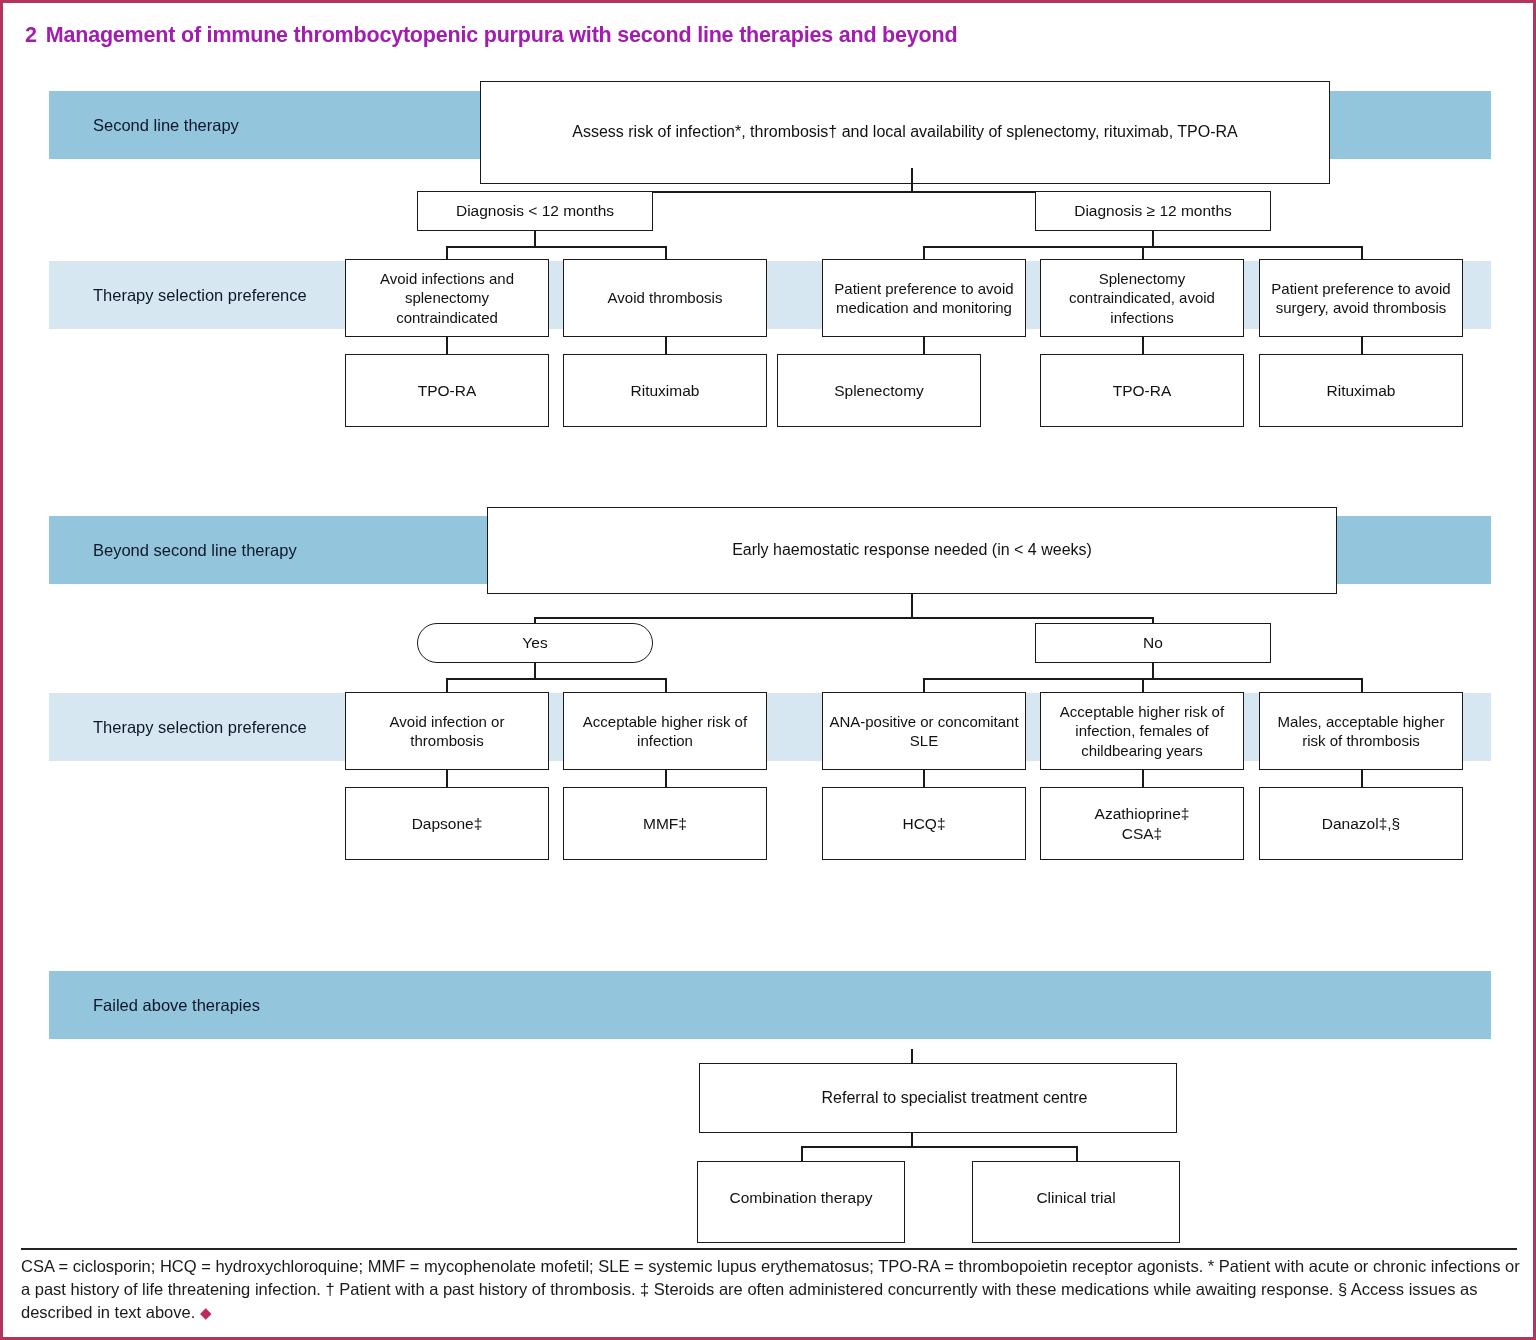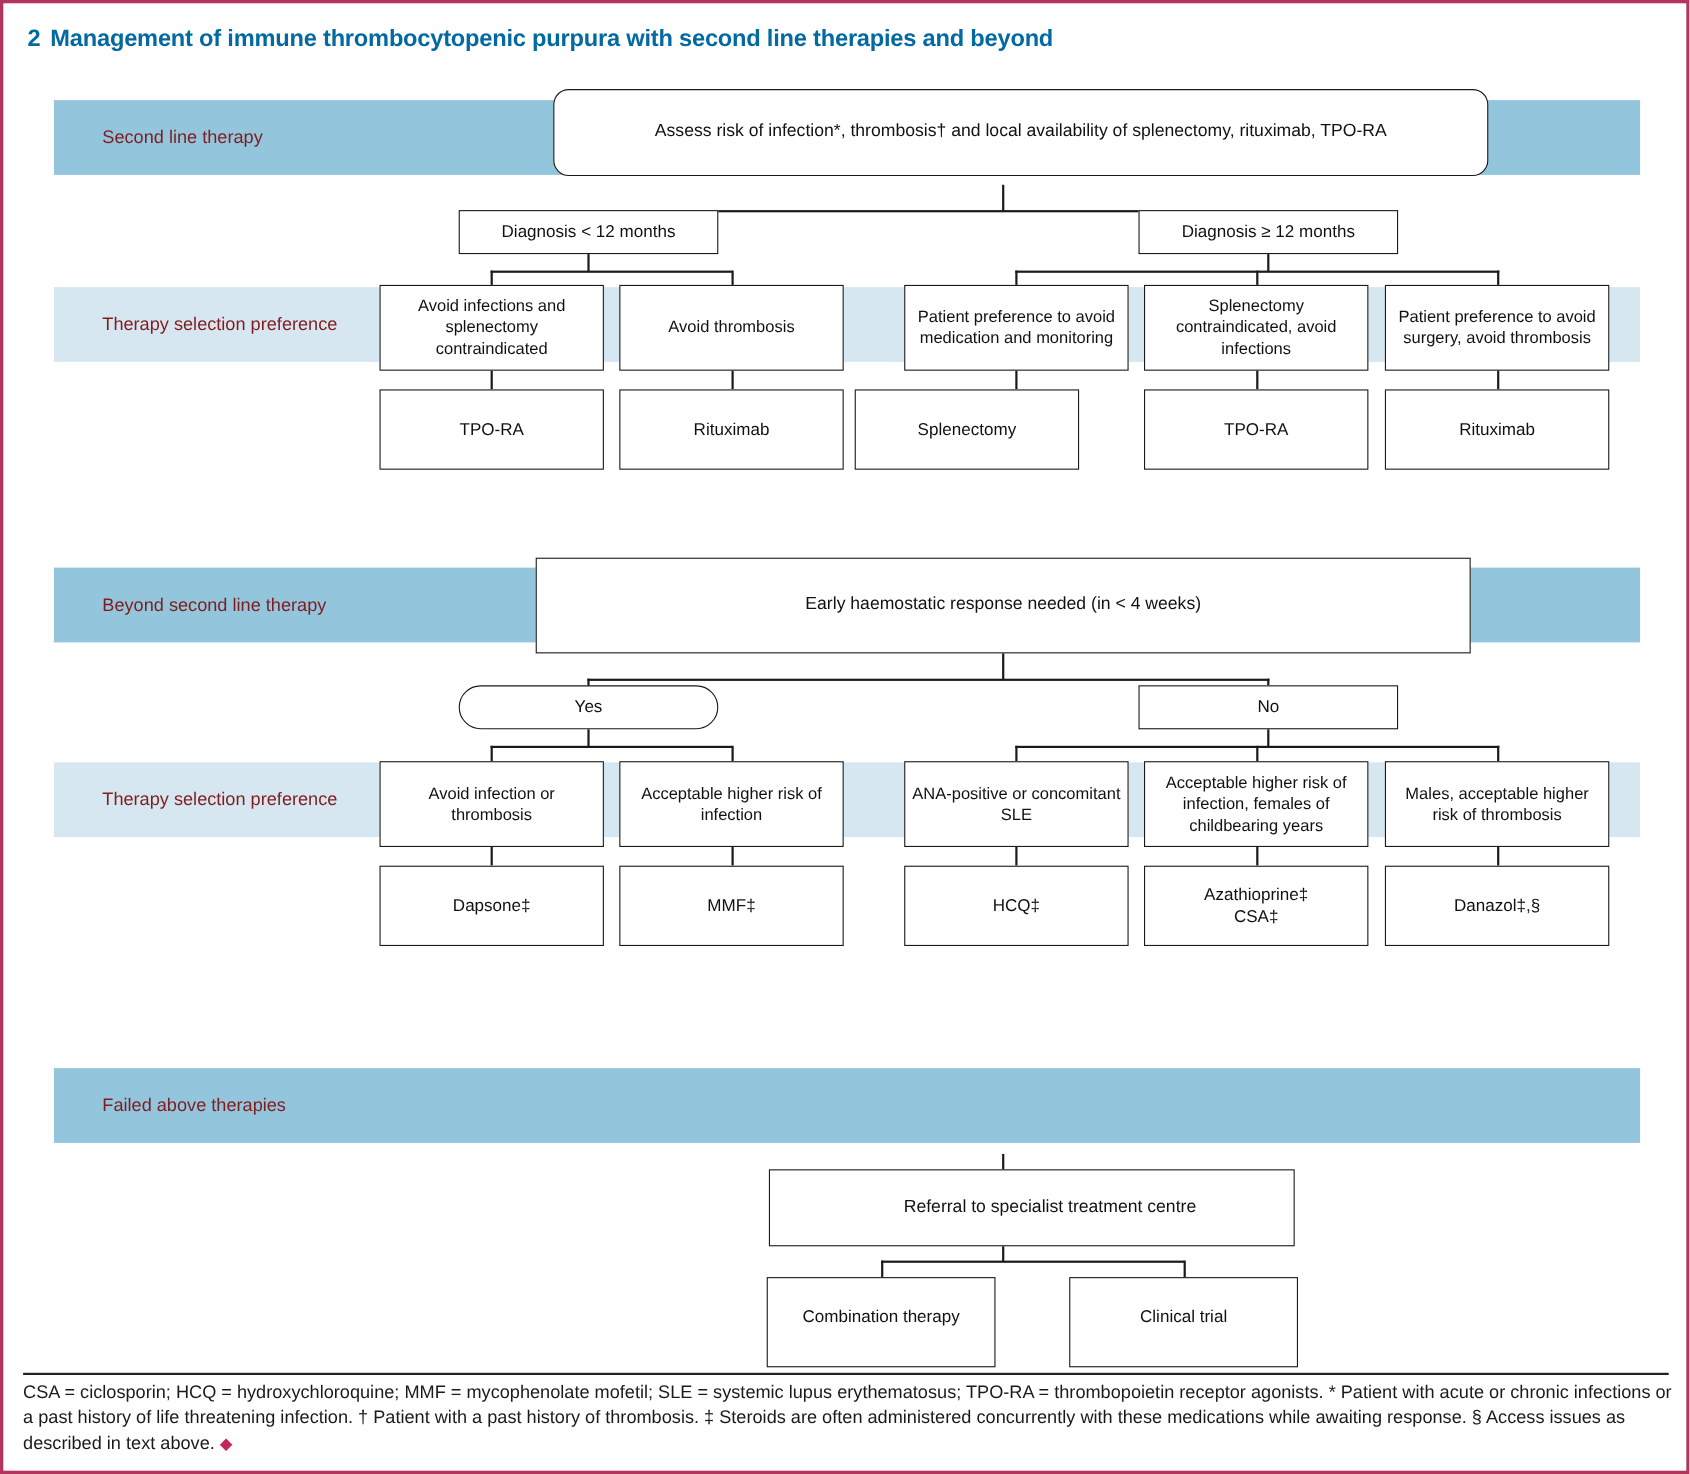--- a/index.html
+++ b/index.html
@@ -4,28 +4,28 @@
 <style>
   html,body{margin:0;padding:0;background:#ffffff;}
   body{font-family:"Liberation Sans","DejaVu Sans",sans-serif;}
   #page{
     position:relative;width:1536px;height:1340px;box-sizing:border-box;
     border:3px solid #b3355c;background:#fff;overflow:hidden;
   }
   
   #title{
     position:absolute;left:22px;top:20px;width:1400px;height:34px;
-    color:#0369a1;font-weight:bold;font-size:21.5px;letter-spacing:-0.2px;
+    color:#a21caf;font-weight:bold;font-size:21.5px;letter-spacing:-0.2px;
     white-space:nowrap;
   }
   #title .num{margin-right:9px;}
   
   .band{position:absolute;display:flex;align-items:center;}
   .band .band-label{
-    padding-left:44px;font-size:16.5px;color:#7f1d1d;white-space:nowrap;
+    padding-left:44px;font-size:16.5px;color:#0f172a;white-space:nowrap;
   }
   .band.dark{background:#93c5dd;}
   .band.light{background:#d7e7f2;}
   
   .box{
     position:absolute;box-sizing:border-box;background:#ffffff;
     border:1.6px solid #1a1a1a;display:flex;align-items:center;
     justify-content:center;text-align:center;color:#111;
     font-size:15.5px;line-height:1.28;padding:2px 6px;
   }
@@ -50,21 +50,21 @@
 <div id="page">
 
   <div id="title">
     <span class="num">2</span><span>Management of immune thrombocytopenic purpura with second line therapies and beyond</span>
   </div>
 
   <div class="band dark" style="left:46px;top:88px;width:1442px;height:68px;">
     <span class="band-label">Second line therapy</span>
   </div>
 
-  <div class="box wide" style="left:500px;top:78px;width:850px;height:79px;border-radius:14px;">
+  <div class="box wide" style="left:477px;top:78px;width:850px;height:103px;">
     <span>Assess risk of infection*, thrombosis† and local availability of splenectomy, rituximab, TPO-RA</span>
   </div>
 
   <div class="ln lnv" style="left:908px;top:165px;height:24px;"></div>
   <div class="ln lnh" style="left:531px;top:188px;width:620px;"></div>
   <div class="ln lnv" style="left:531px;top:188px;height:16px;"></div>
   <div class="ln lnv" style="left:1149px;top:188px;height:16px;"></div>
 
   <div class="box" style="left:414px;top:188px;width:236px;height:40px;">
     <span>Diagnosis &lt; 12 months</span>

